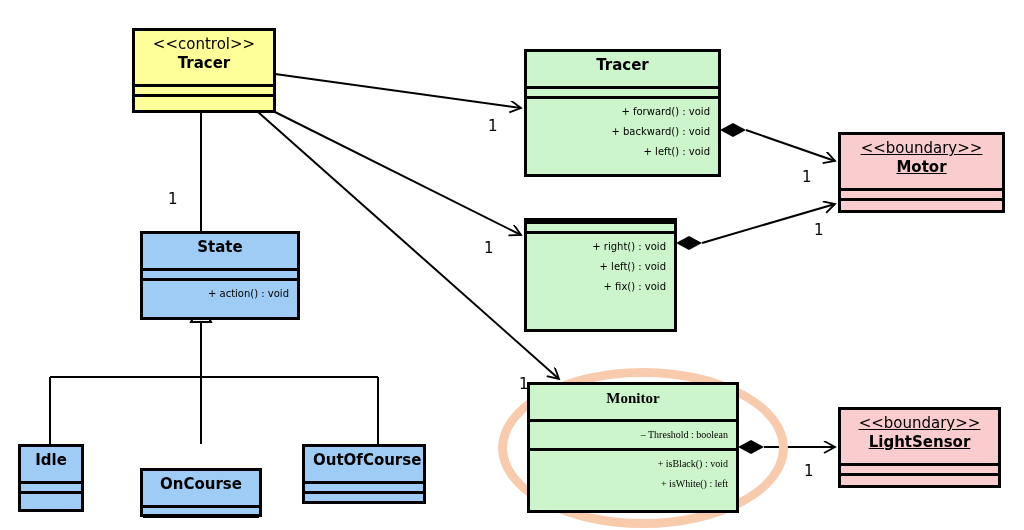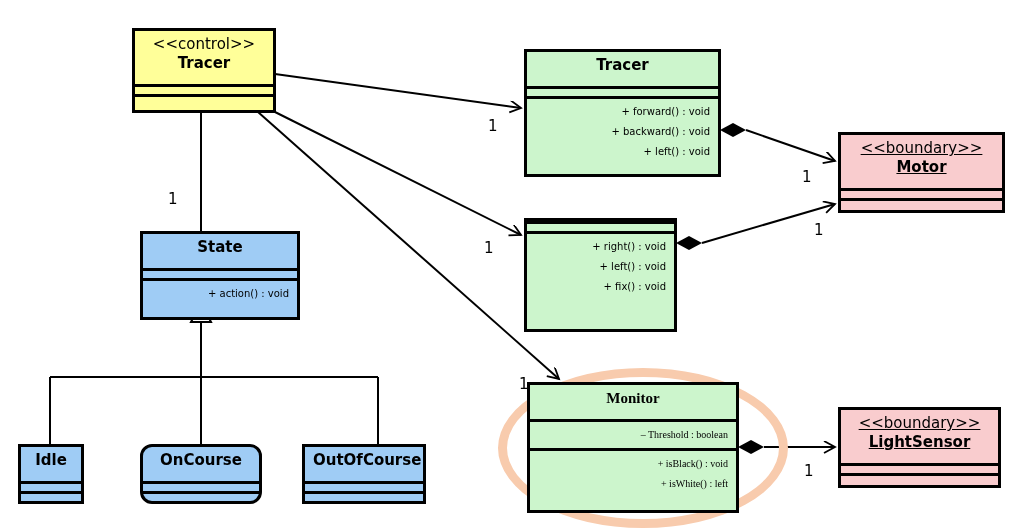--- a/index.html
+++ b/index.html
@@ -142,27 +142,27 @@
   </div>
 
   <div class="uml-class c-entity" style="left:128px; top:231px; width:160px; height:89px;margin-left:12px;">
     <div class="compartment comp-name">State</div>
     <div class="compartment comp-sep comp-empty"></div>
     <div class="compartment comp-sep comp-ops">
       <div class="member">+ action() : void</div>
     </div>
   </div>
 
-  <div class="uml-class c-entity" style="left:18px; top:444px; width:66px; height:60px;">
+  <div class="uml-class c-entity" style="left:18px; top:444px; width:66px; height:68px;">
     <div class="compartment comp-name">Idle</div>
     <div class="compartment comp-sep comp-empty"></div>
     <div class="compartment comp-sep comp-empty"></div>
   </div>
 
-  <div class="uml-class c-entity" style="left:140px; top:444px; width:122px; height:60px;border-radius:12px;">
+  <div class="uml-class c-entity" style="left:140px; top:468px; width:122px; height:49px;">
     <div class="compartment comp-name">OnCourse</div>
     <div class="compartment comp-sep comp-empty"></div>
     <div class="compartment comp-sep comp-empty"></div>
   </div>
 
   <div class="uml-class c-entity" style="left:302px; top:444px; width:124px; height:60px;">
     <div class="compartment comp-name">OutOfCourse</div>
     <div class="compartment comp-sep comp-empty"></div>
     <div class="compartment comp-sep comp-empty"></div>
   </div>

